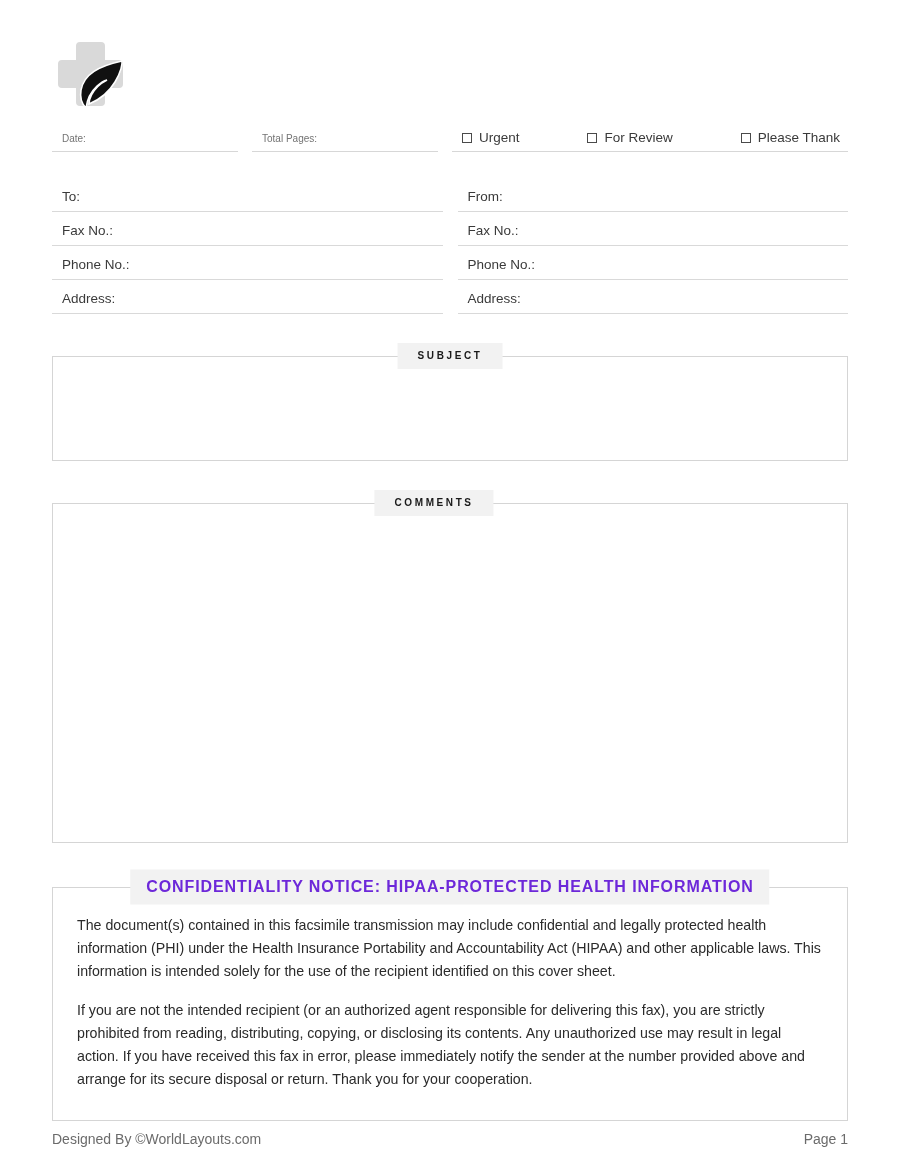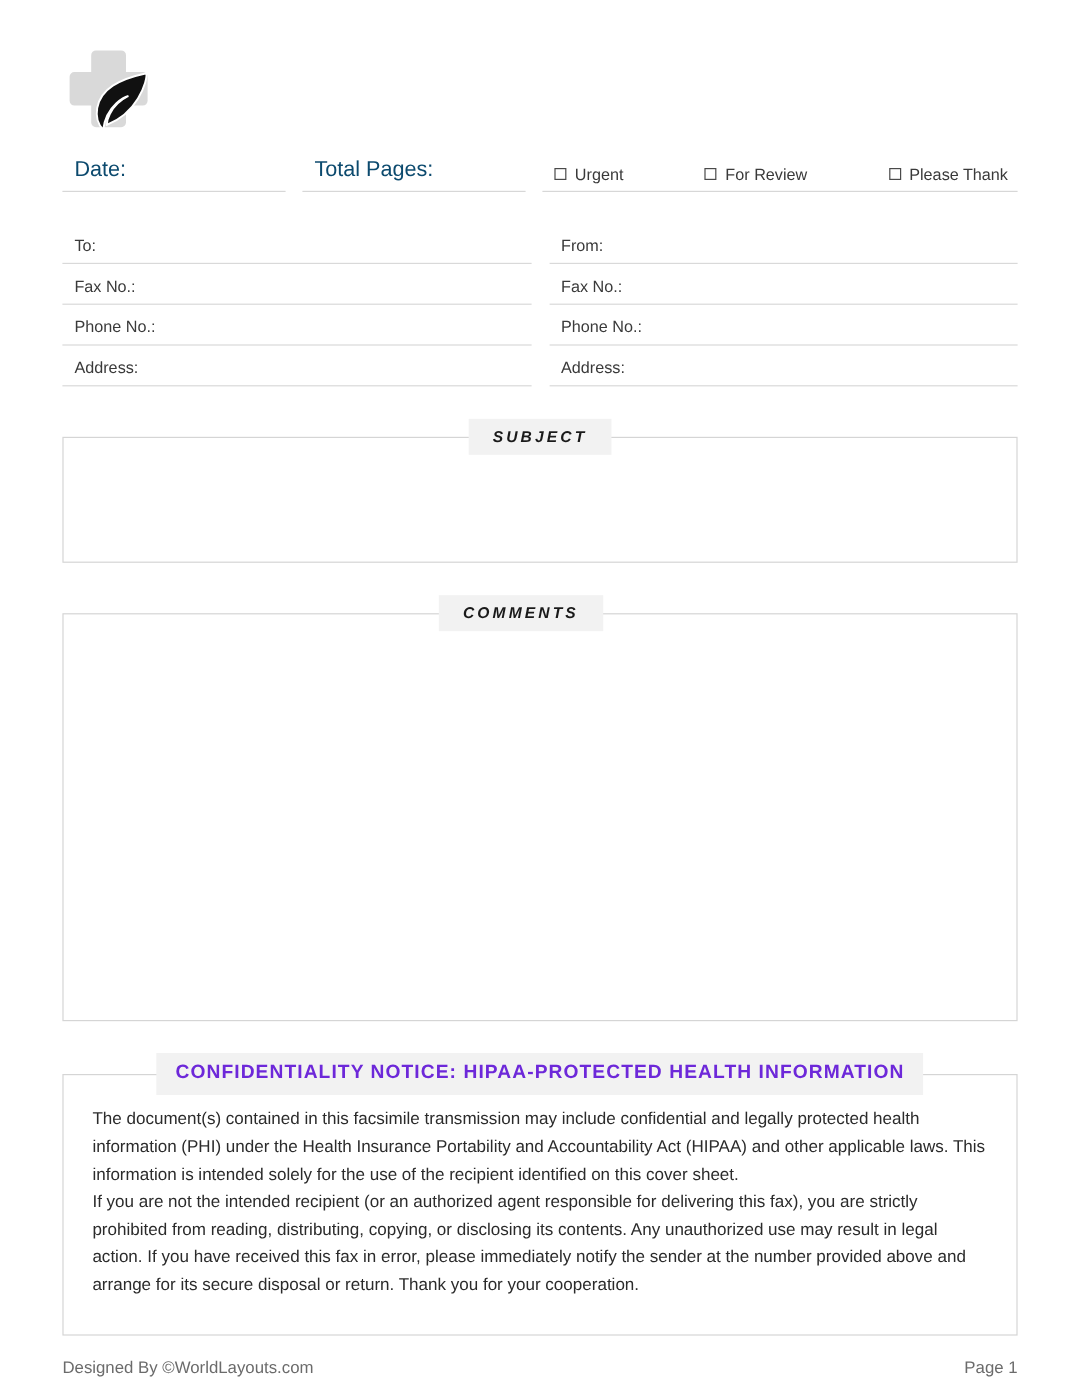--- a/index.html
+++ b/index.html
@@ -49,22 +49,22 @@
   .top-row {
     display: flex;
     align-items: flex-end;
     gap: 14px;
     margin-top: 12px;
   }
 
   .field {
     border-bottom: 1.5px solid #d7d7d7;
     padding: 0 0 6px 10px;
-    font-size: 18px;
-    color: #0c4a6e;
+    font-size: 10px;
+    color: #737373;
     line-height: 1.25;
   }
 
   .field-date { width: 186px; }
   .field-pages { width: 186px; }
 
   .check-group {
     flex: 1;
     display: flex;
     align-items: flex-end;
@@ -122,26 +122,25 @@
 
   .subject-box { height: 105px; }
   .comments-box { height: 340px; }
 
   .section-chip {
     position: absolute;
     top: 0;
     transform: translateY(-50%);
     background: #f2f2f2;
     padding: 7px 20px 8px 20px;
-    font-size: 13px;
+    font-size: 10px;
     font-weight: bold;
     letter-spacing: 2.6px;
     color: #1a1a1a;
     white-space: nowrap;
-    font-style: italic;
   }
 
   .chip-subject { left: 50%; transform: translate(-50%, -50%); }
   .chip-comments { left: 48%; transform: translate(-50%, -50%); }
 
   
   .notice {
     position: relative;
     margin-top: 44px;
   }
@@ -166,21 +165,21 @@
     white-space: nowrap;
   }
 
   .notice-para {
     font-size: 14.2px;
     line-height: 1.62;
     color: #2b2b2b;
     text-align: left;
   }
 
-  .notice-para + .notice-para { margin-top: 0; }
+  .notice-para + .notice-para { margin-top: 16px; }
 
   
   .footer {
     position: absolute;
     left: 52px;
     right: 52px;
     bottom: 18px;
     display: flex;
     align-items: center;
     justify-content: space-between;

